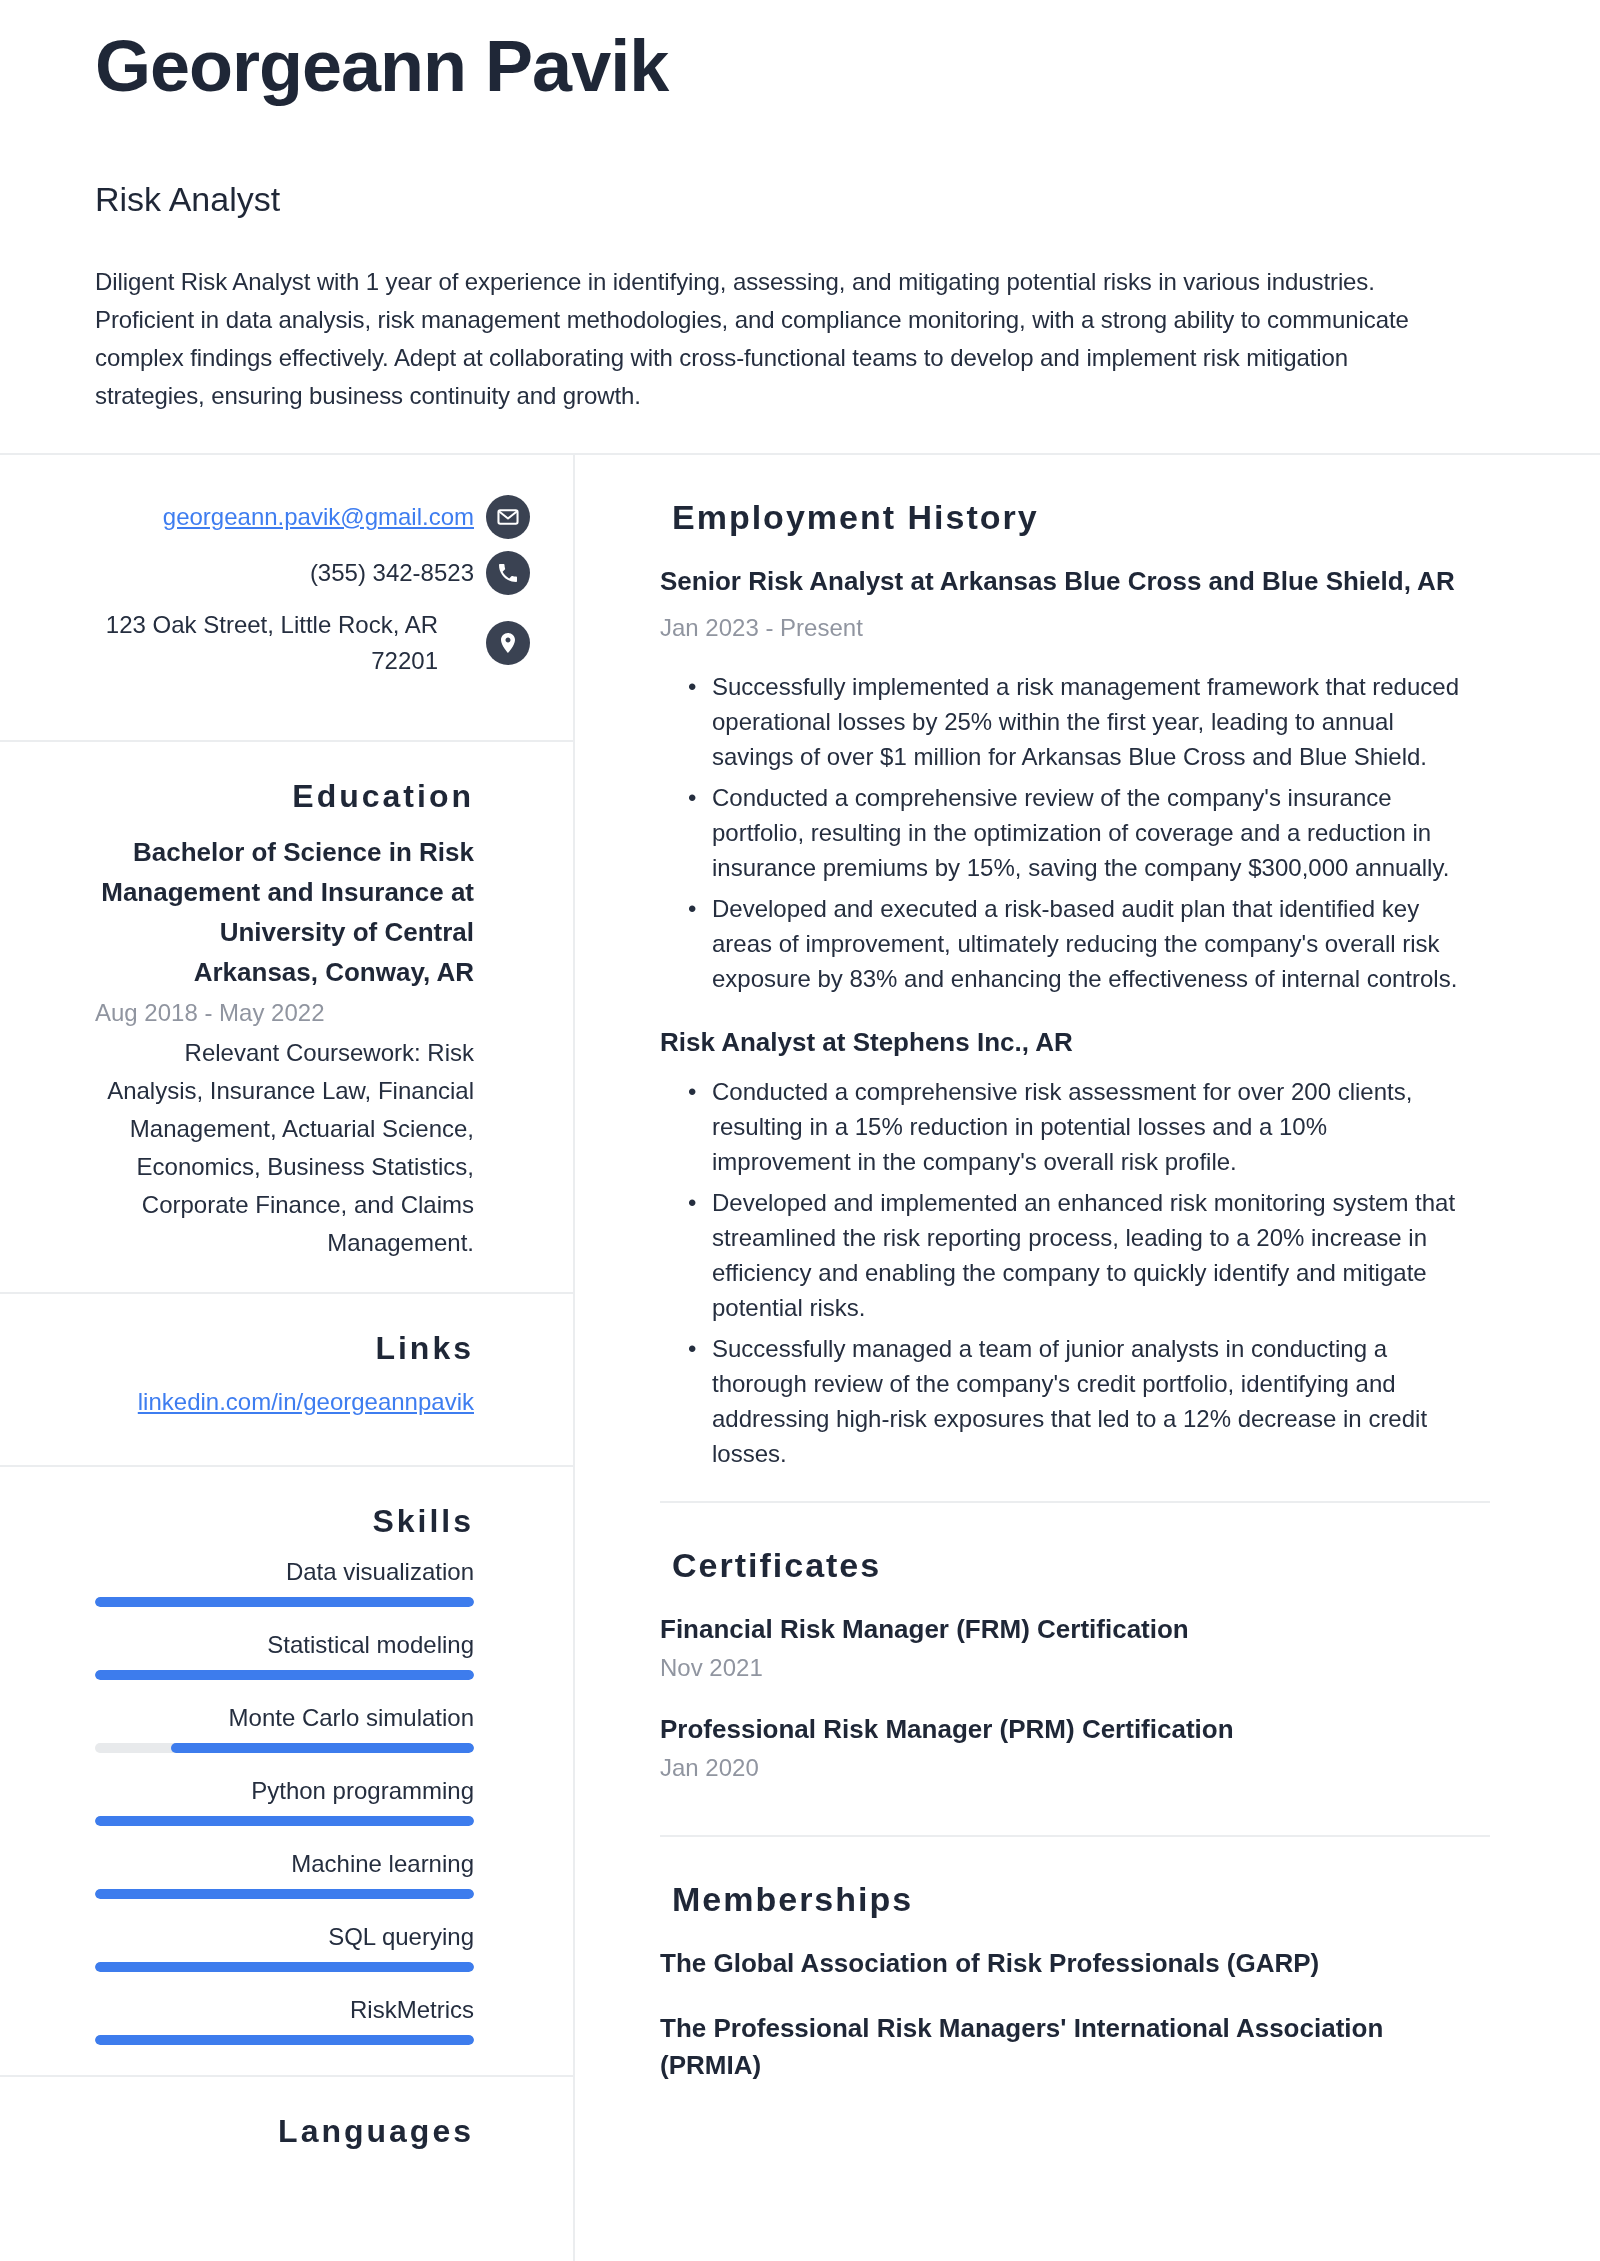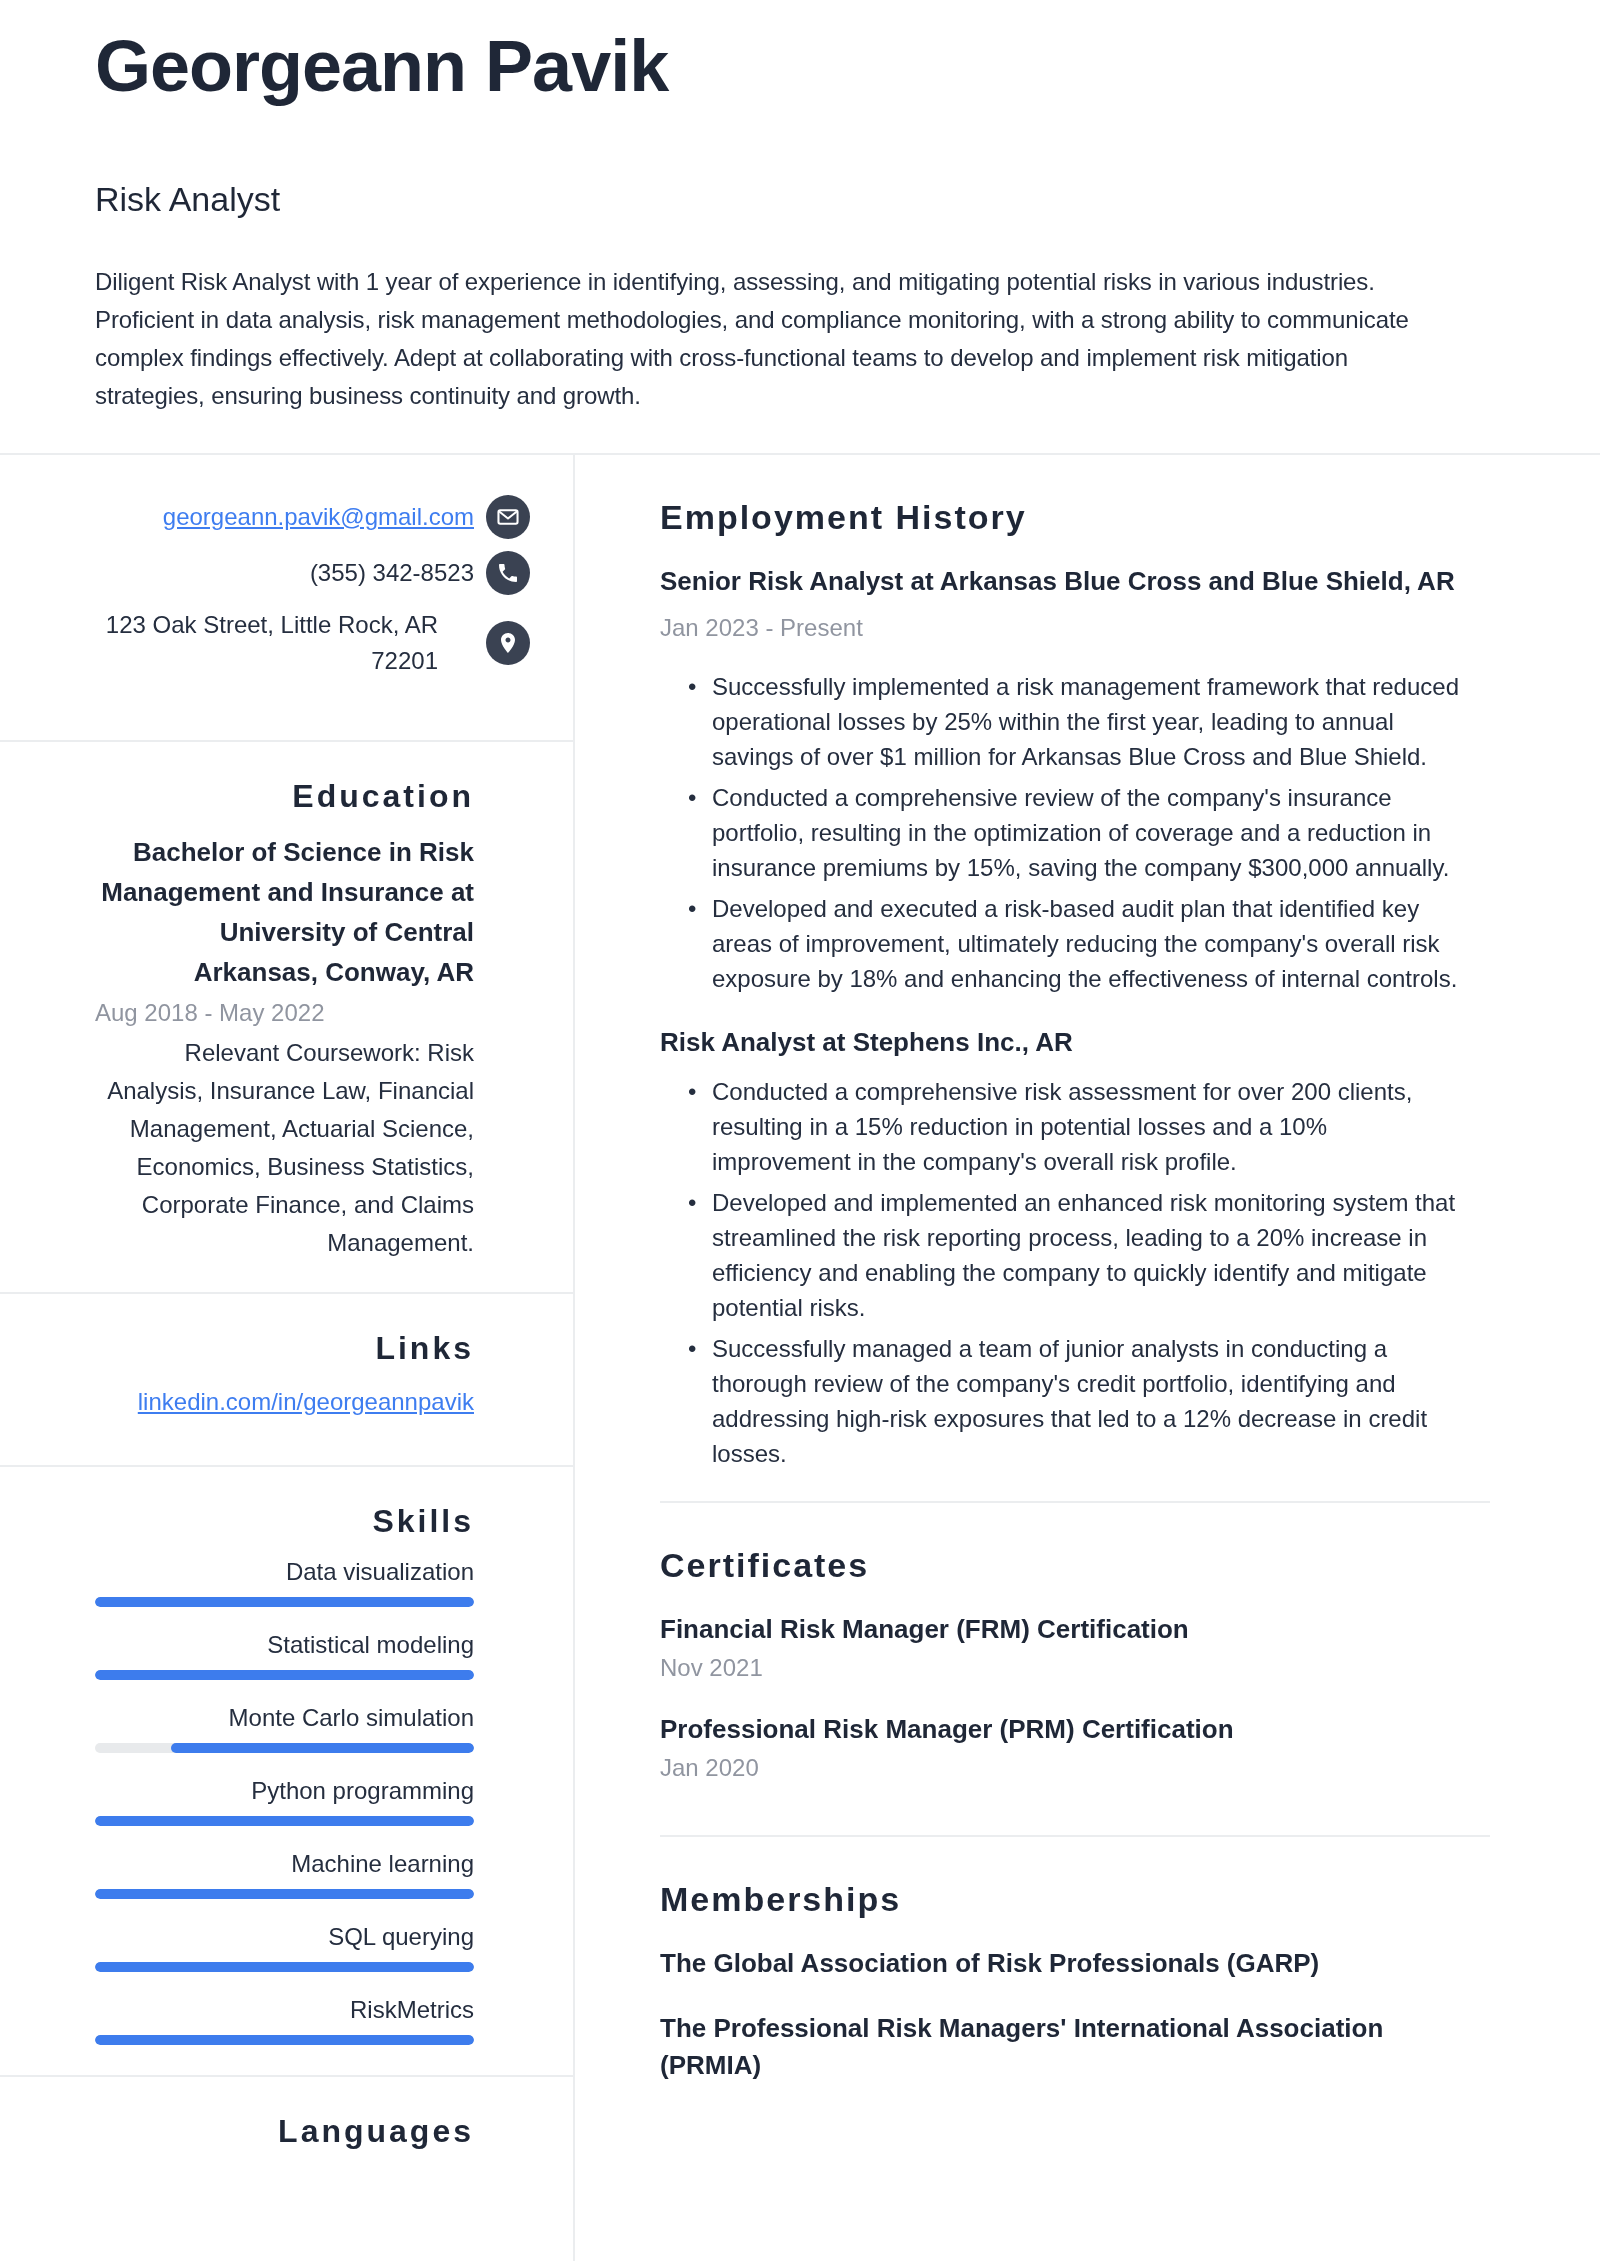--- a/index.html
+++ b/index.html
@@ -86,21 +86,21 @@
   .skill-label{display:block;font-size:24px;line-height:30px;text-align:right;margin-bottom:10px;}
   .bar{position:relative;height:10px;border-radius:5px;background:var(--bar-track);overflow:hidden;}
   .bar-fill{position:absolute;top:0;right:0;bottom:0;border-radius:5px;background:var(--bar-blue);}
 
   
   .main{flex:1;padding-left:85px;min-width:0;}
   .main section{width:830px;border-bottom:2px solid var(--divider);padding:42px 0 30px 0;}
   .main section:last-child{border-bottom:none;}
   .main-h{
     font-size:34px;font-weight:700;letter-spacing:2px;line-height:40px;
-    color:var(--heading-text);margin:0 0 26px 0;
+    color:var(--heading-text);margin:0 0 26px 12px;
   }
   .job{margin-bottom:28px;}
   .job:last-child{margin-bottom:0;}
   .job-t{font-size:26px;font-weight:700;line-height:36px;color:var(--heading-text);margin:0 0 14px 0;}
   .job-date{font-size:24px;line-height:30px;color:var(--muted-text);margin:0 0 26px 0;}
   ul.bullets{list-style:none;margin:0;padding:0;width:812px;}
   ul.bullets li{
     position:relative;padding-left:52px;font-size:24px;line-height:35px;
     margin-bottom:6px;
   }
@@ -228,21 +228,21 @@
 
       <section>
         <h2 class="main-h">Employment History</h2>
 
         <div class="job">
           <h3 class="job-t">Senior Risk Analyst at Arkansas Blue Cross and Blue Shield, AR</h3>
           <p class="job-date">Jan 2023 - Present</p>
           <ul class="bullets">
             <li>Successfully implemented a risk management framework that reduced operational losses by 25% within the first year, leading to annual savings of over $1 million for Arkansas Blue Cross and Blue Shield.</li>
             <li>Conducted a comprehensive review of the company's insurance portfolio, resulting in the optimization of coverage and a reduction in insurance premiums by 15%, saving the company $300,000 annually.</li>
-            <li>Developed and executed a risk-based audit plan that identified key areas of improvement, ultimately reducing the company's overall risk exposure by 18% and enhancing the effectiveness of internal controls.</li>
+            <li>Developed and executed a risk-based audit plan that identified key areas of improvement, ultimately reducing the company's overall risk exposure by 83% and enhancing the effectiveness of internal controls.</li>
           </ul>
         </div>
 
         <div class="job">
           <h3 class="job-t">Risk Analyst at Stephens Inc., AR</h3>
           <ul class="bullets">
             <li>Conducted a comprehensive risk assessment for over 200 clients, resulting in a 15% reduction in potential losses and a 10% improvement in the company's overall risk profile.</li>
             <li>Developed and implemented an enhanced risk monitoring system that streamlined the risk reporting process, leading to a 20% increase in efficiency and enabling the company to quickly identify and mitigate potential risks.</li>
             <li>Successfully managed a team of junior analysts in conducting a thorough review of the company's credit portfolio, identifying and addressing high-risk exposures that led to a 12% decrease in credit losses.</li>
           </ul>

